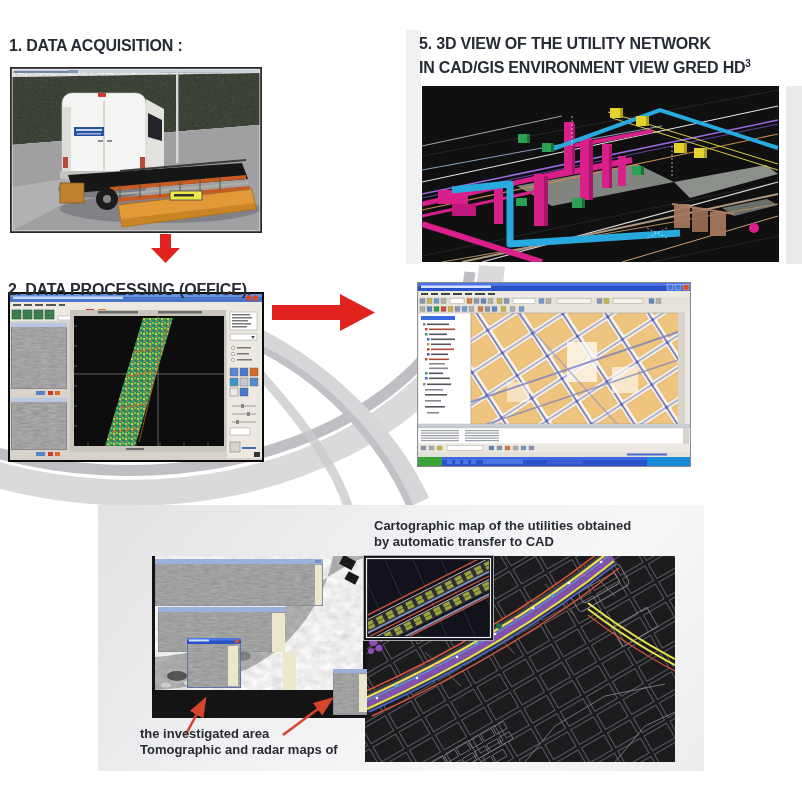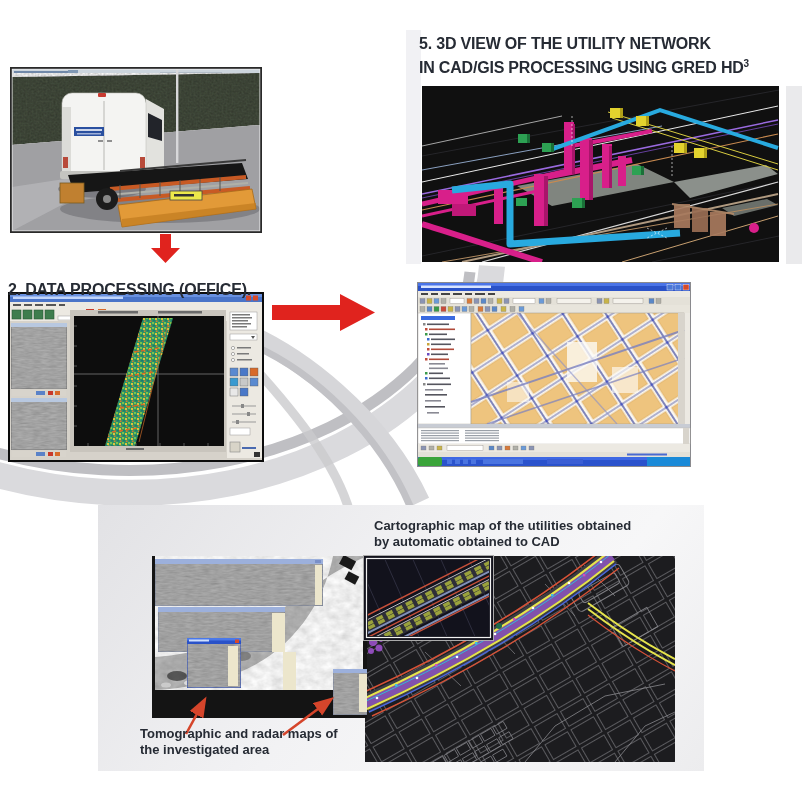--- a/index.html
+++ b/index.html
@@ -87,20 +87,23 @@
     <path d="M228,326 C300,352 382,420 420,502" fill="none" stroke="#d6d6d9" stroke-width="20"></path>
     <path d="M250,344 C316,372 380,436 410,506" fill="none" stroke="#c2c2c6" stroke-width="7"></path>
     <path d="M252,365 C302,420 340,470 352,520" fill="none" stroke="#cacacd" stroke-width="9" opacity="0.8"></path>
   </svg>
 
   <div class="abs side-band" style="left:406px;top:30px;width:15px;height:234px;background:#f1f1f4;"></div>
   <div class="abs side-band" style="left:786px;top:86px;width:16px;height:178px;background:#eaeaec;"></div>
 
   <div class="abs band-bottom"></div>
 
+  <div class="abs step-heading" style="left:9px;top:36px;">
+    <span class="line">1. DATA ACQUISITION :</span>
+  </div>
 
   <svg class="abs" style="left:10px;top:67px;z-index:2" width="252" height="166" viewBox="0 0 252 166">
     <rect x="0" y="0" width="252" height="166" fill="#2a2a2a"></rect>
     <rect x="2" y="2" width="248" height="162" fill="#ccd5dd"></rect>
     <g>
       <rect x="4" y="4" width="62" height="13" fill="#7088a8"></rect>
       <rect x="4" y="8" width="62" height="3" fill="#e8ecf0"></rect>
       <rect x="58" y="3" width="10" height="14" fill="#8098b4"></rect>
       <rect x="150" y="5" width="62" height="12" fill="#a8b4c0" opacity="0.7"></rect>
       <rect x="118" y="9" width="13" height="8" fill="#d4c238"></rect>
@@ -283,21 +286,21 @@
     <rect x="246" y="160" width="6" height="5" fill="#333"></rect>
     <rect x="0.8" y="0.8" width="254.4" height="168.4" fill="none" stroke="#0c0c0c" stroke-width="1.8"></rect>
   </svg>
 
   <svg class="abs" style="left:270px;top:292px;z-index:3" width="108" height="42" viewBox="0 0 108 42">
     <polygon points="2,13 70,13 70,2 105,20.5 70,39 70,28 2,28" fill="#e0231e"></polygon>
   </svg>
 
   <div class="abs step-heading" style="left:419px;top:34px;width:380px;">
     <span class="line">5. 3D VIEW OF THE UTILITY NETWORK</span>
-    <span class="line"><span>IN CAD/GIS PROCESSING USING GRED HD</span><sup>3</sup></span>
+    <span class="line"><span>IN CAD/GIS ENVIRONMENT VIEW GRED HD</span><sup>3</sup></span>
   </div>
 
   <svg class="abs" style="left:422px;top:86px;z-index:2" width="357" height="176" viewBox="0 0 357 176">
     <rect x="0" y="0" width="357" height="176" fill="#101010"></rect>
     <g stroke="#34343a" stroke-width="0.6">
       <line x1="0" y1="70" x2="357" y2="4"></line>
         <line x1="0" y1="170" x2="357" y2="96"></line>
       <line x1="230" y1="176" x2="357" y2="150"></line>
     </g>
     <g>
@@ -555,21 +558,21 @@
       <rect x="46" y="177" width="5" height="5" fill="#4a74e0"></rect>
         <rect x="54" y="177" width="5" height="5" fill="#4a74e0"></rect>
       <rect x="66" y="177" width="40" height="5" fill="#4a74e0"></rect>
       <rect x="130" y="177" width="36" height="5" fill="#3a5ed4"></rect>
       <rect x="230" y="175" width="43" height="9" fill="#1a8ad8"></rect>
     </g>
   </svg>
 
   <div class="abs caption" style="left:374px;top:518px;">
     <span class="line">Cartographic map of the utilities obtained</span>
-    <span class="line">by automatic obtained to CAD</span>
+    <span class="line">by automatic transfer to CAD</span>
   </div>
 
   <svg class="abs" style="left:365px;top:556px;z-index:2" width="310" height="206" viewBox="0 0 310 206">
     <rect x="0" y="0" width="310" height="206" fill="#1c1c1f"></rect>
     <rect x="0" y="0" width="310" height="206" fill="url(#parcels)" opacity="0.55"></rect>
     <g fill="none" stroke="#8f8f94" opacity="0.85">
       <g transform="rotate(-30 150 170)" stroke-width="0.8">
         <rect x="60" y="160" width="12" height="8"></rect>
           <rect x="74" y="160" width="12" height="8"></rect>
           <rect x="88" y="160" width="12" height="8"></rect>
@@ -724,17 +727,17 @@
       <rect x="207" y="118" width="8" height="38" fill="#ece6cc"></rect>
     </g>
   </svg>
 
   <svg class="abs" style="left:170px;top:688px;z-index:4" width="240" height="55" viewBox="0 0 240 55">
     <line x1="16" y1="46" x2="34" y2="13" stroke="#d5452b" stroke-width="2.6" marker-end="url(#mArr)"></line>
     <line x1="113" y1="47" x2="160" y2="12" stroke="#d5452b" stroke-width="2.6" marker-end="url(#mArr)"></line>
   </svg>
 
   <div class="abs caption" style="left:140px;top:726px;">
+    <span class="line">the investigated area</span>
     <span class="line">Tomographic and radar maps of</span>
-    <span class="line">the investigated area</span>
   </div>
 
 </div>
 
 </body></html>

